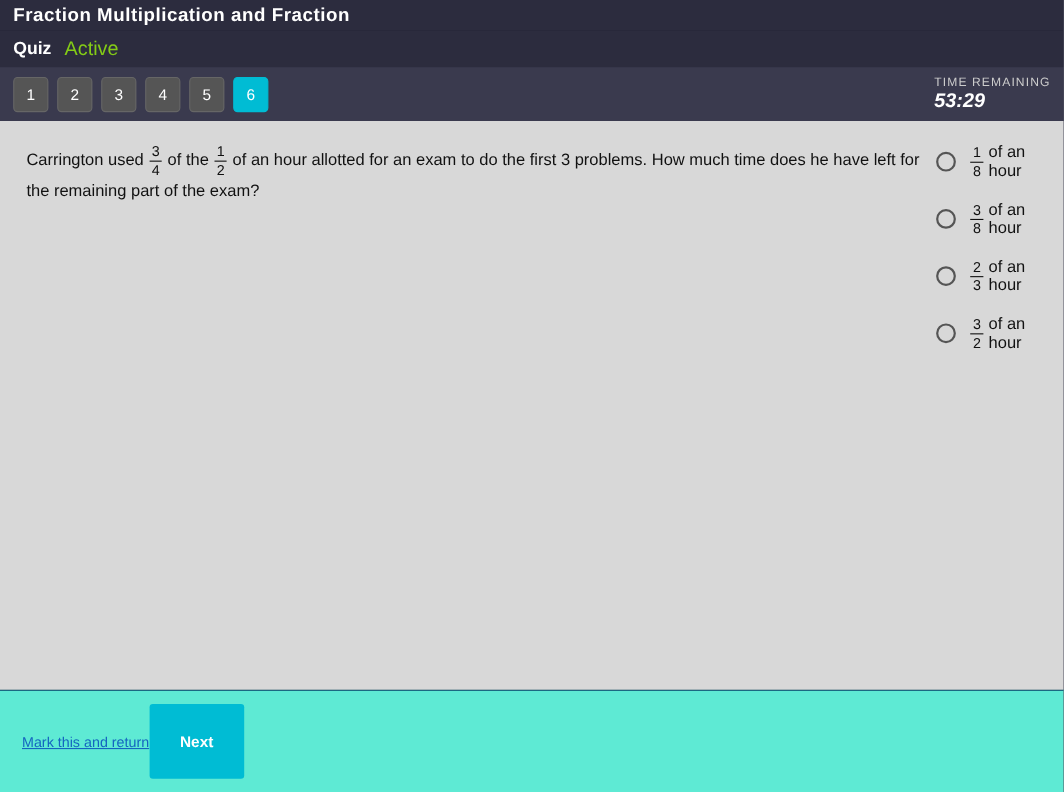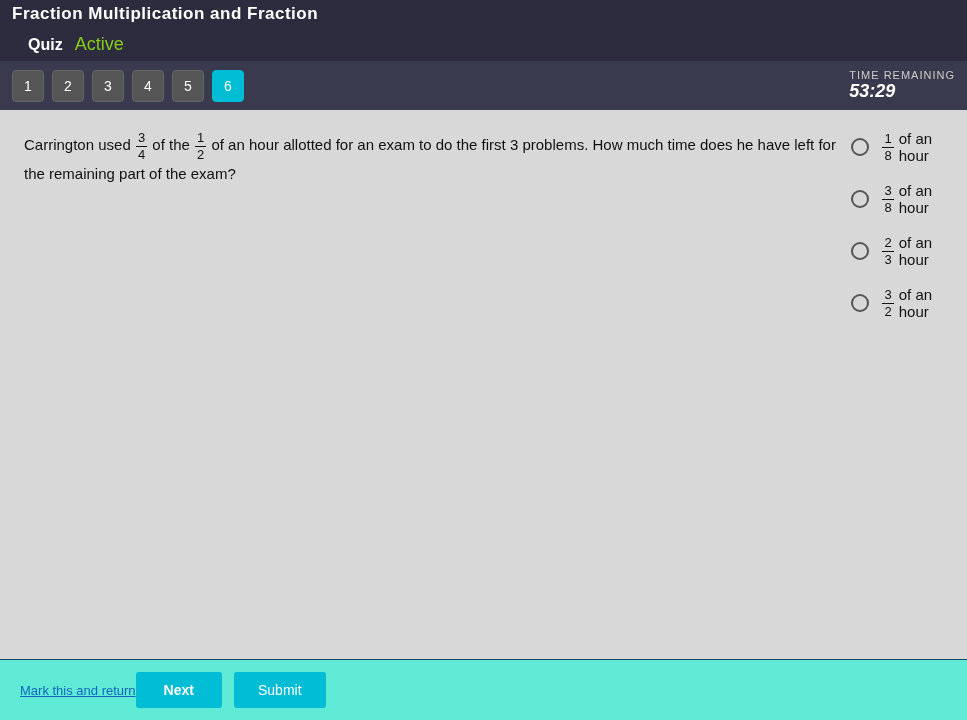--- a/index.html
+++ b/index.html
@@ -9,21 +9,21 @@
       width: 967px;
       height: 720px;
       overflow: hidden;
       display: flex;
       flex-direction: column;
     }
 
     .top-bar {
       background: #2c2c3e;
       color: #fff;
-      padding: 6px 28px;
+      padding: 6px 12px;
       display: flex;
       align-items: center;
       gap: 12px;
       font-size: 15px;
     }
 
     .top-bar .title {
       font-weight: bold;
       font-size: 16px;
       color: #fff;
@@ -184,21 +184,21 @@
       padding: 10px 22px;
       font-size: 14px;
       cursor: pointer;
       border-radius: 3px;
     }
 
     .btn-next {
       background: #00bcd4;
       border: none;
       color: #fff;
-      padding: 10px 28px;
+      padding: 26px 28px;
       font-size: 14px;
       cursor: pointer;
       border-radius: 3px;
       font-weight: bold;
     }
 
     .btn-submit {
       background: #00bcd4;
       border: none;
       color: #fff;
@@ -304,15 +304,14 @@
         <span> of an hour</span>
       </span>
     </div>
   </div>
 </div>
 
 <div class="bottom-bar">
   <span class="mark-return">Mark this and return</span>
   <div class="bottom-buttons">
     <button class="btn-next">Next</button>
-    <button class="btn-submit">Submit</button>
   </div>
 </div>
 
 </body></html>

